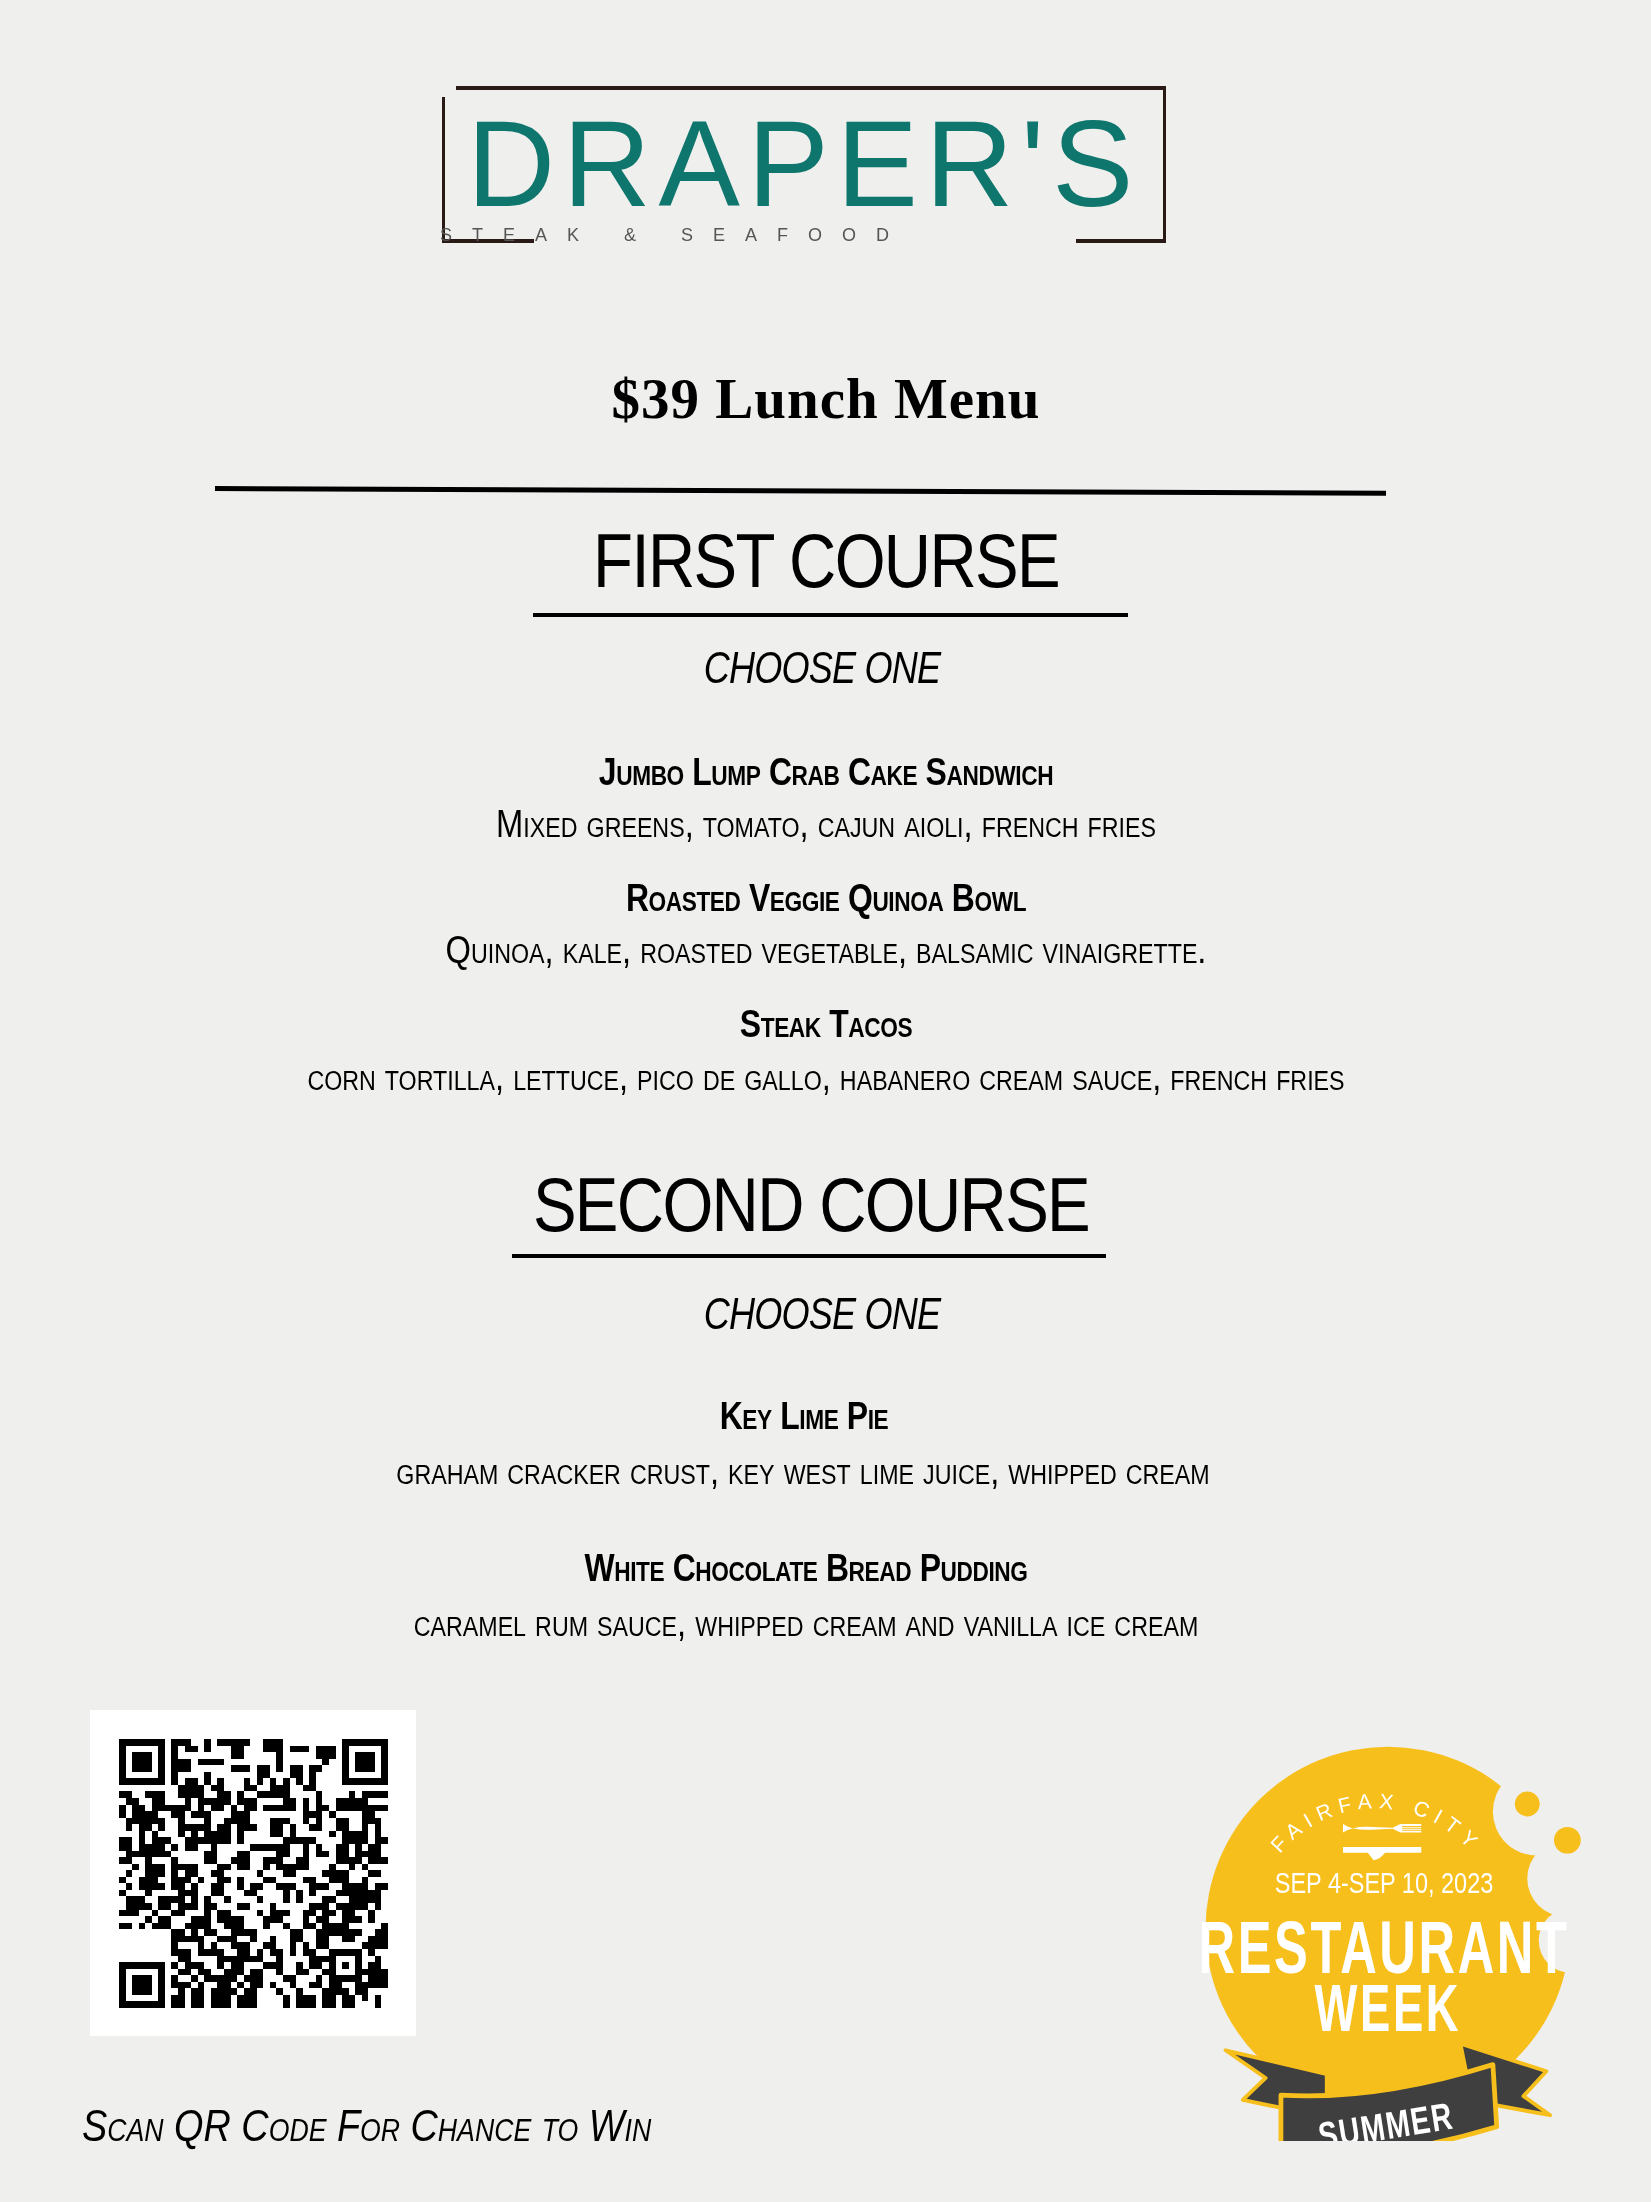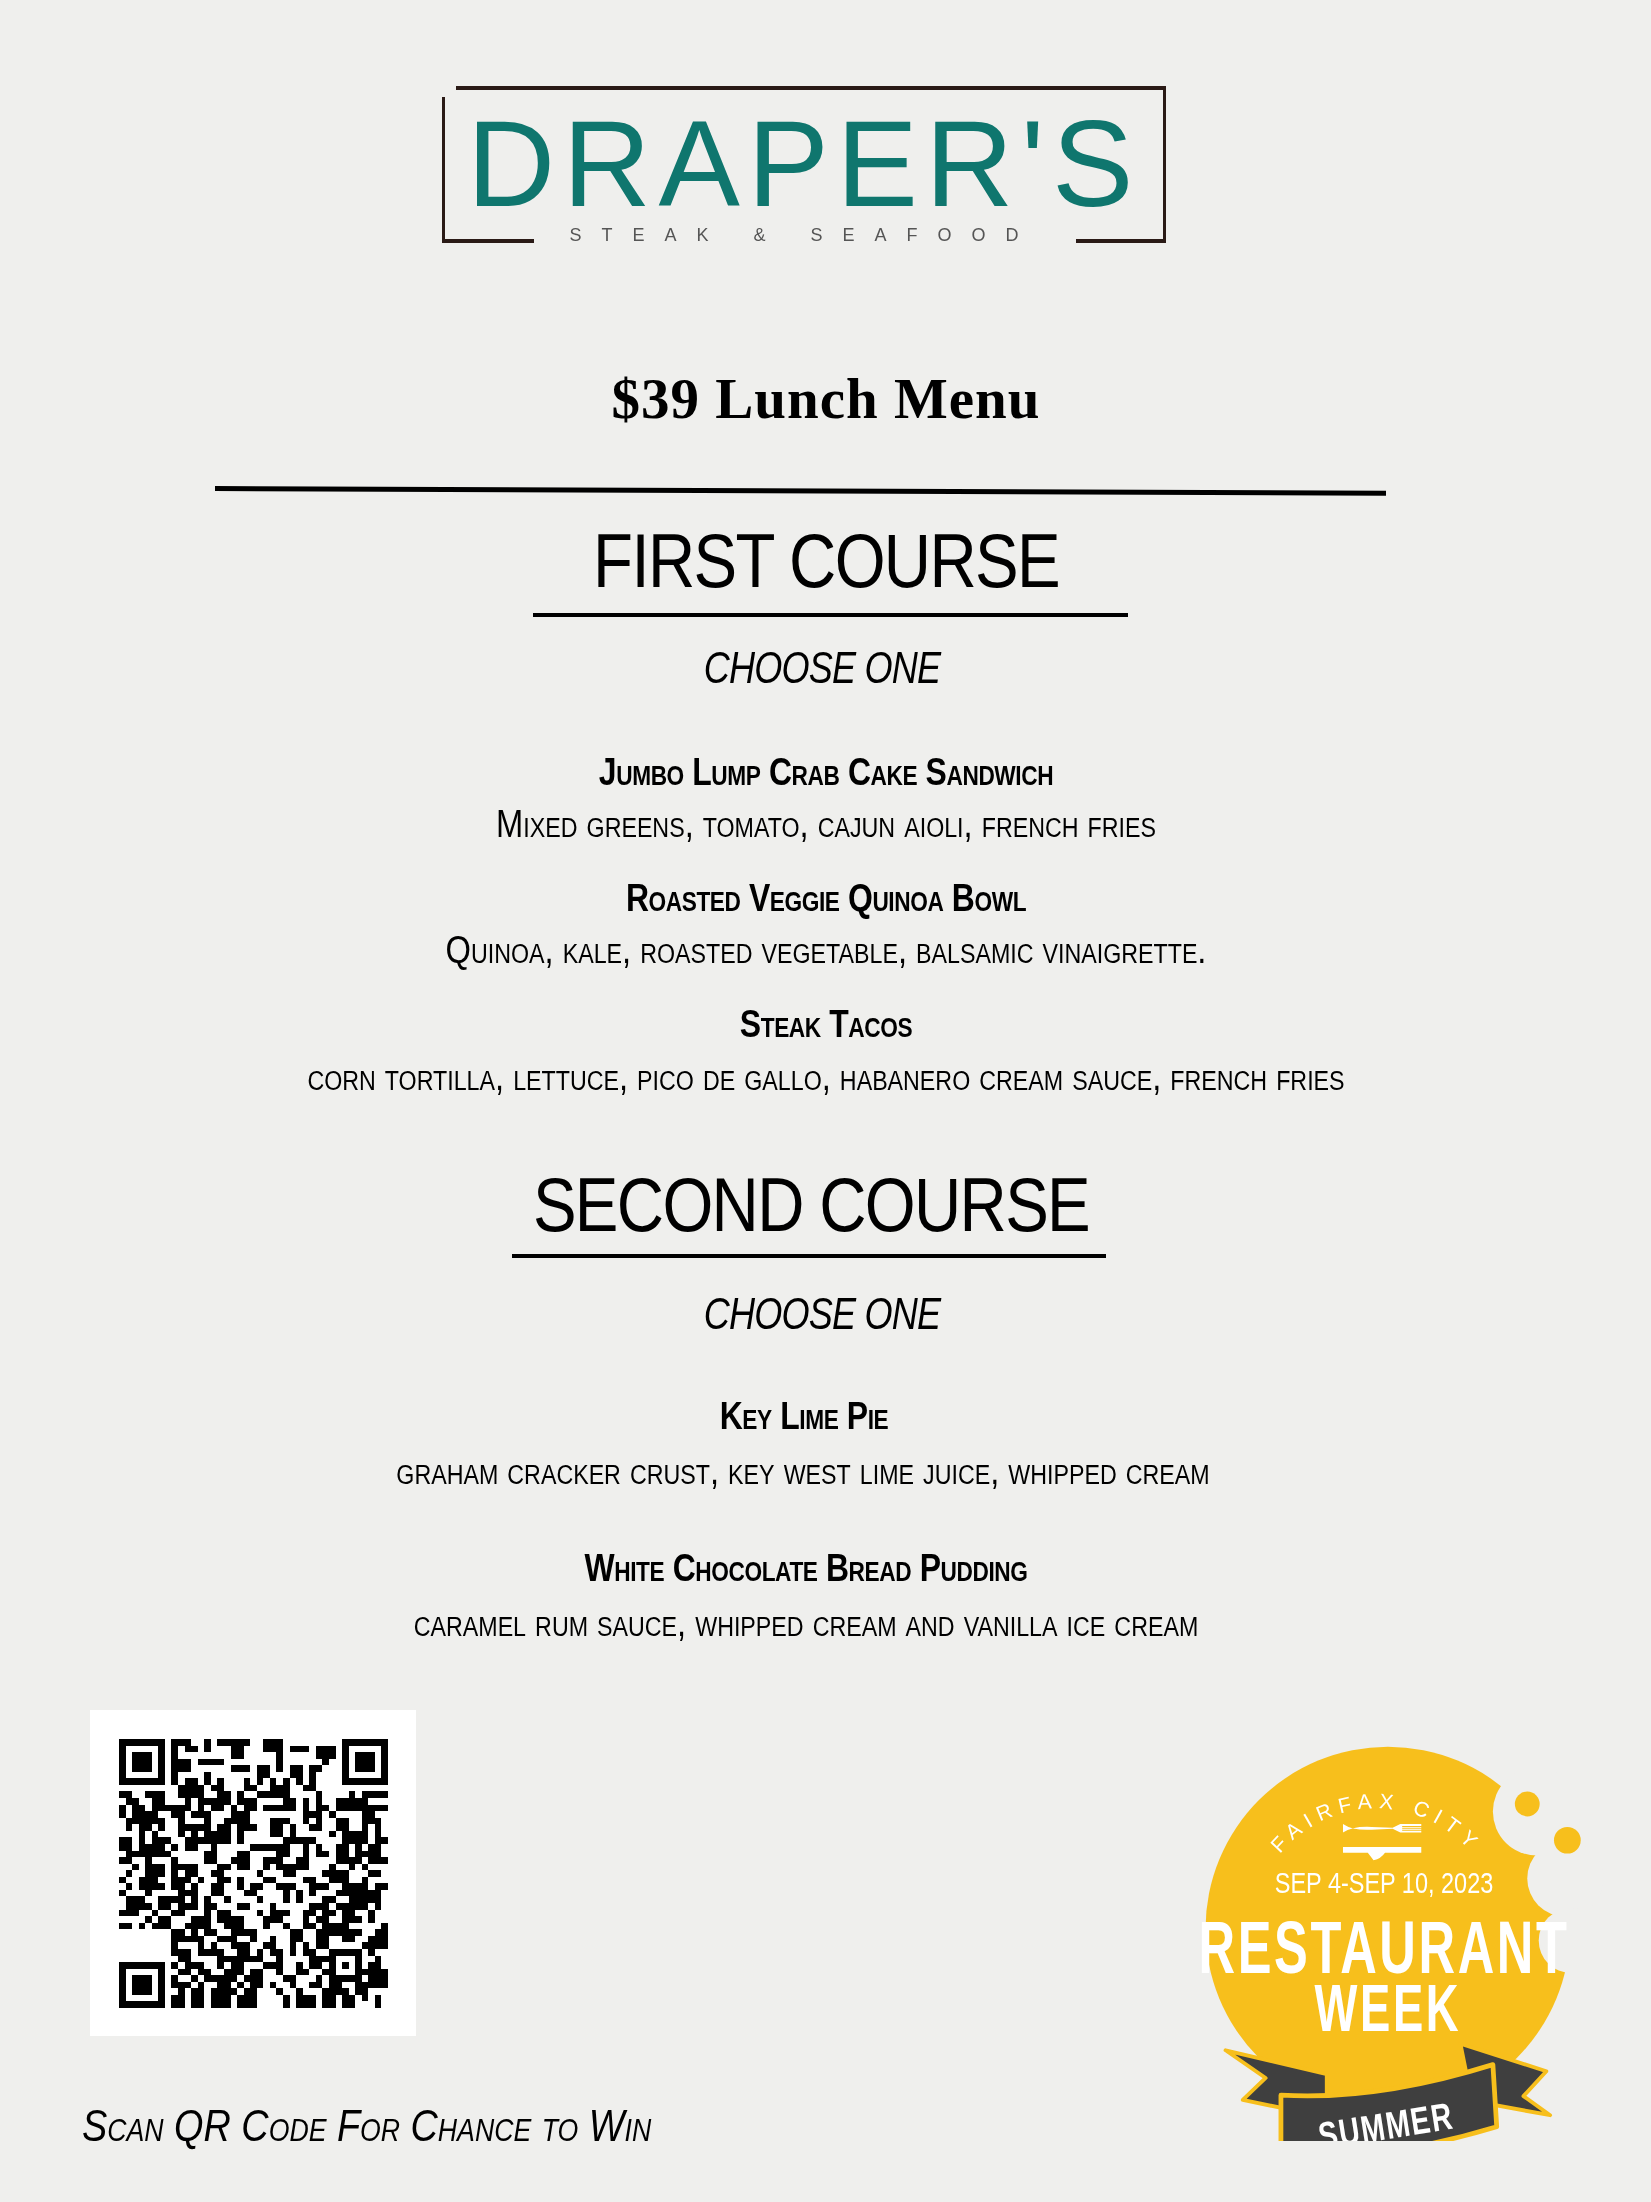--- a/index.html
+++ b/index.html
@@ -17,21 +17,21 @@
   .logo { position: absolute; left: 440px; top: 86px; width: 728px; height: 159px; }
   .logo-line { position: absolute; background: #2a1a16; }
   .logo-word {
     position: absolute; left: 0; width: 728px; top: 17px; text-align: center;
     font-family: "Liberation Sans", sans-serif; font-weight: 400;
     font-size: 122px; line-height: 122px; letter-spacing: 7.6px;
     color: #0f766e;
     transform: scaleX(1.0);
   }
   .logo-sub {
-    position: absolute; left: 0; width: 728px; top: 140px; text-align: center;
+    position: absolute; left: 0; width: 728px; top: 140px; text-align: left;
     font-size: 18px; letter-spacing: 20px; color: #555; line-height: 19px;
   }
 
   .lunch-title {
     top: 365px;
     font-family: "Liberation Serif", serif; font-weight: 700;
     font-size: 57px; line-height: 67px; letter-spacing: 1px;
   }
   .course-title {
     font-family: "Liberation Sans Narrow", "Liberation Sans", sans-serif;

